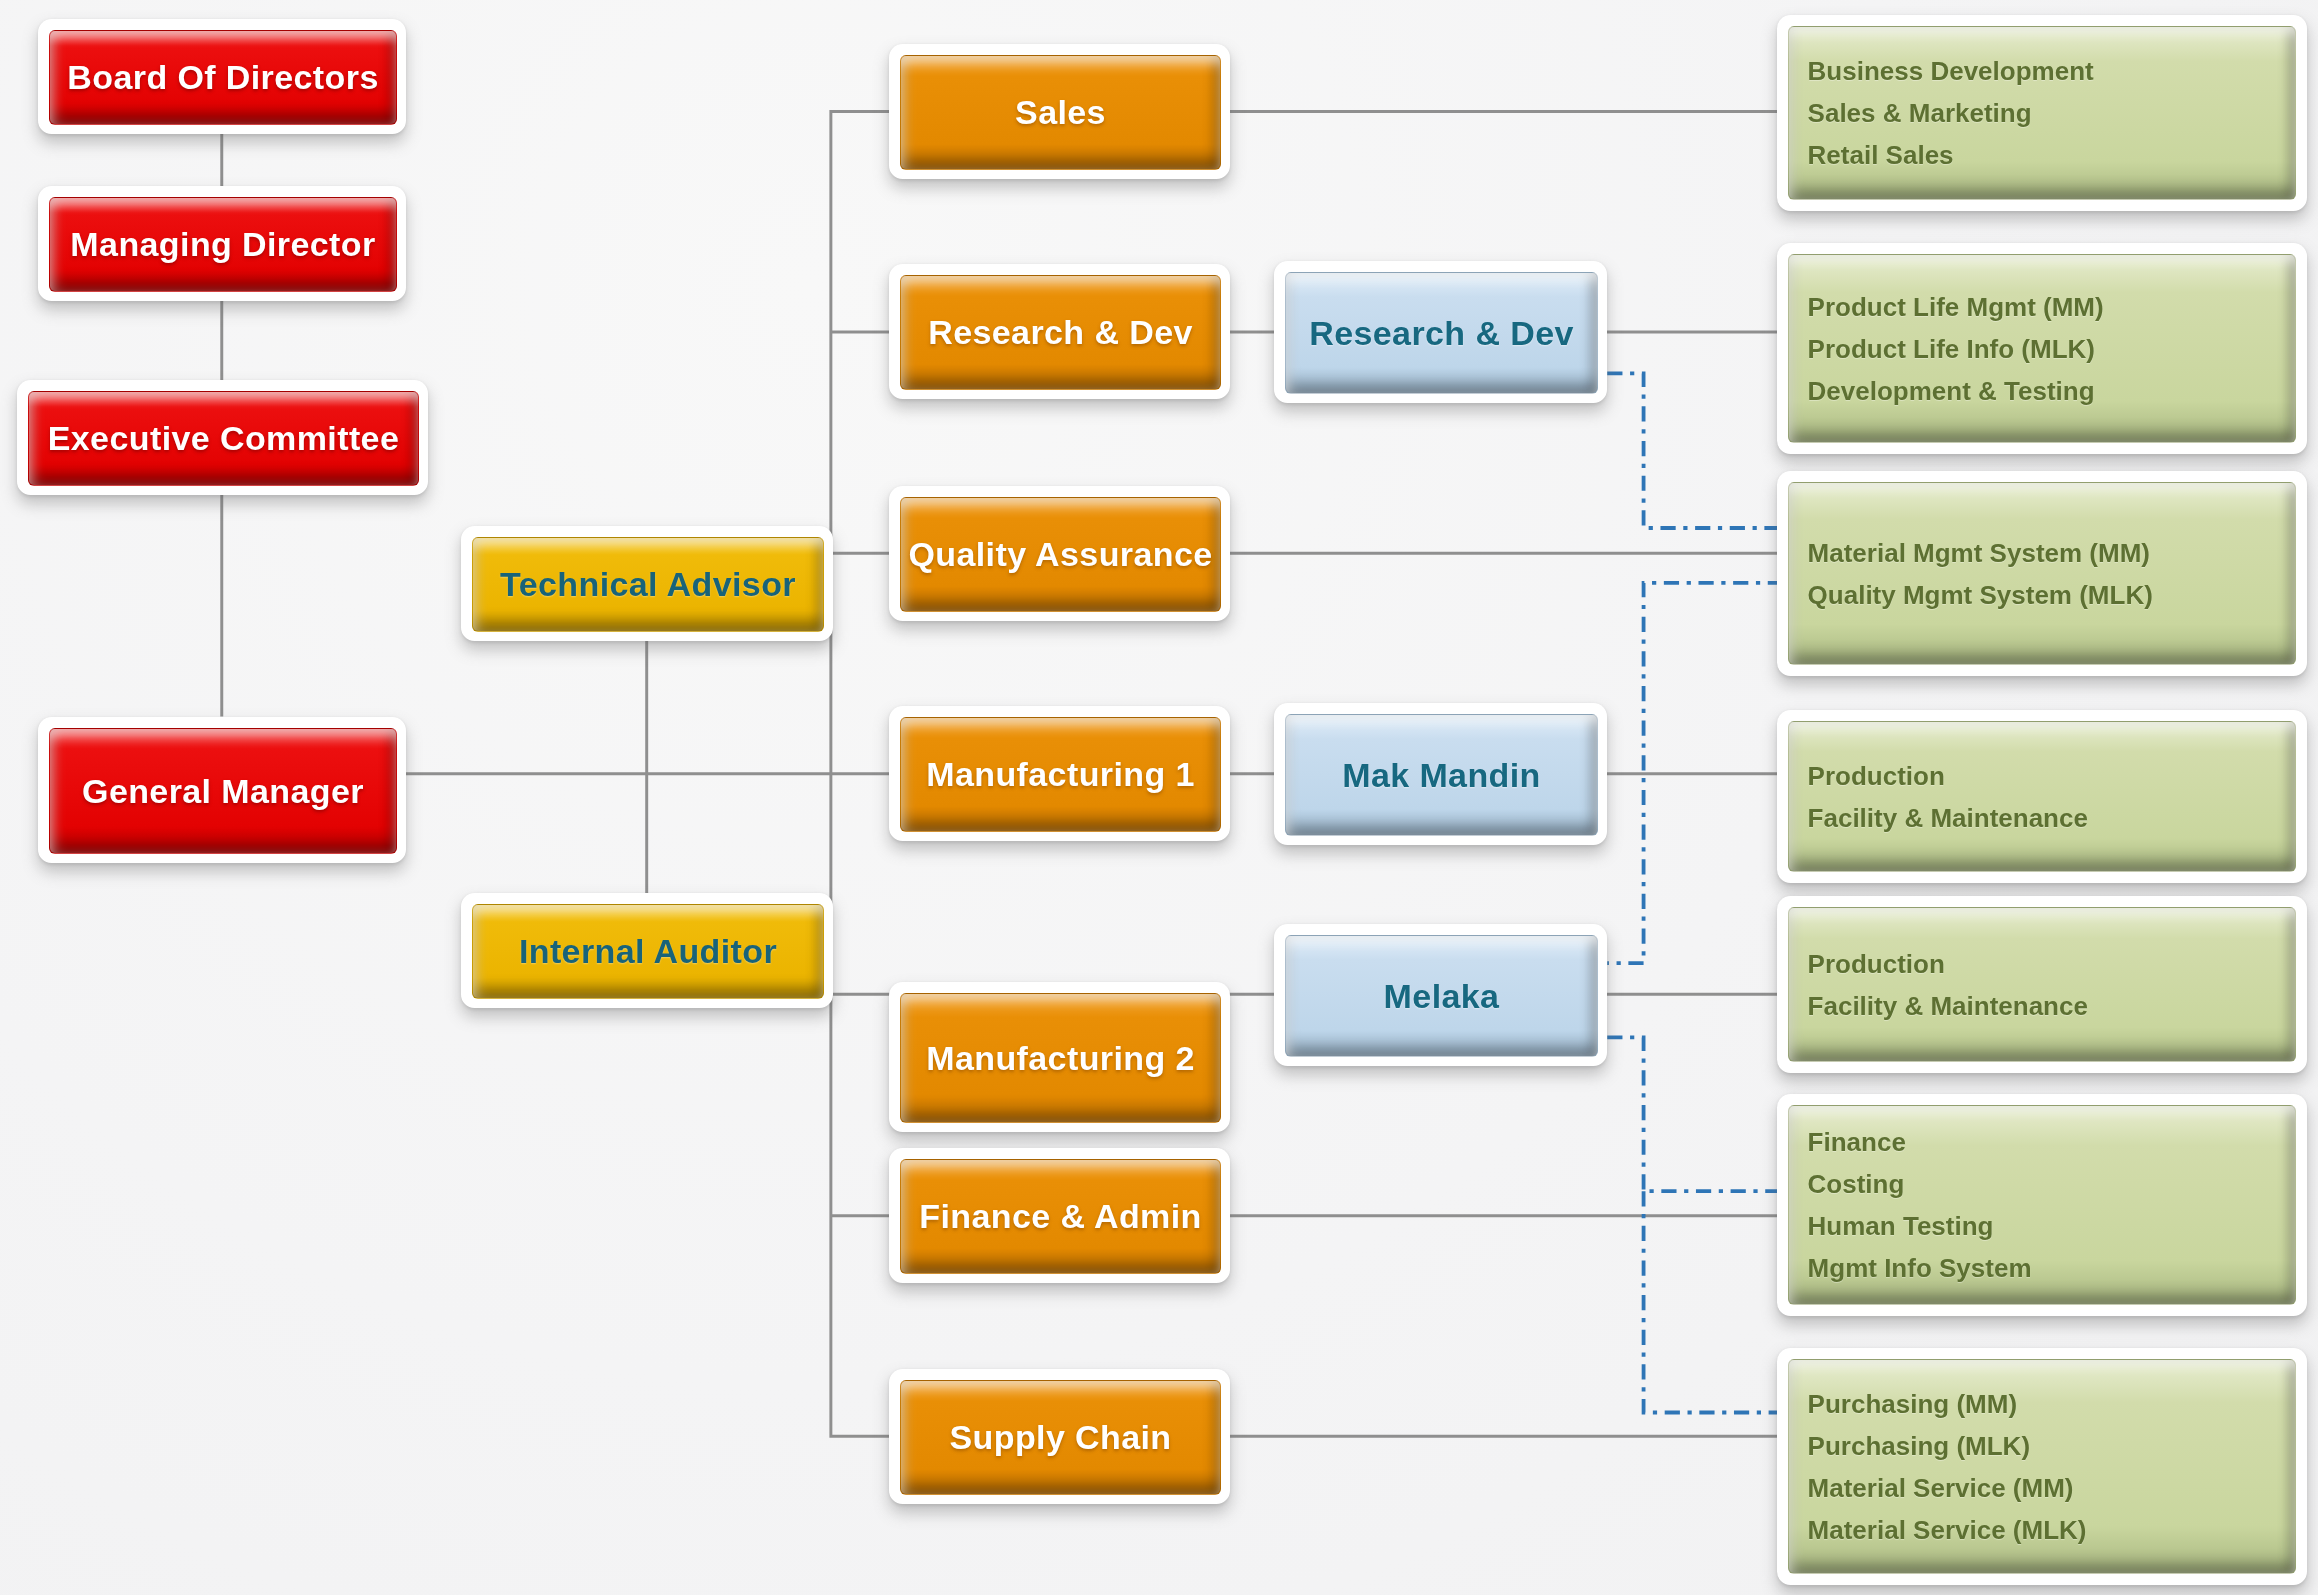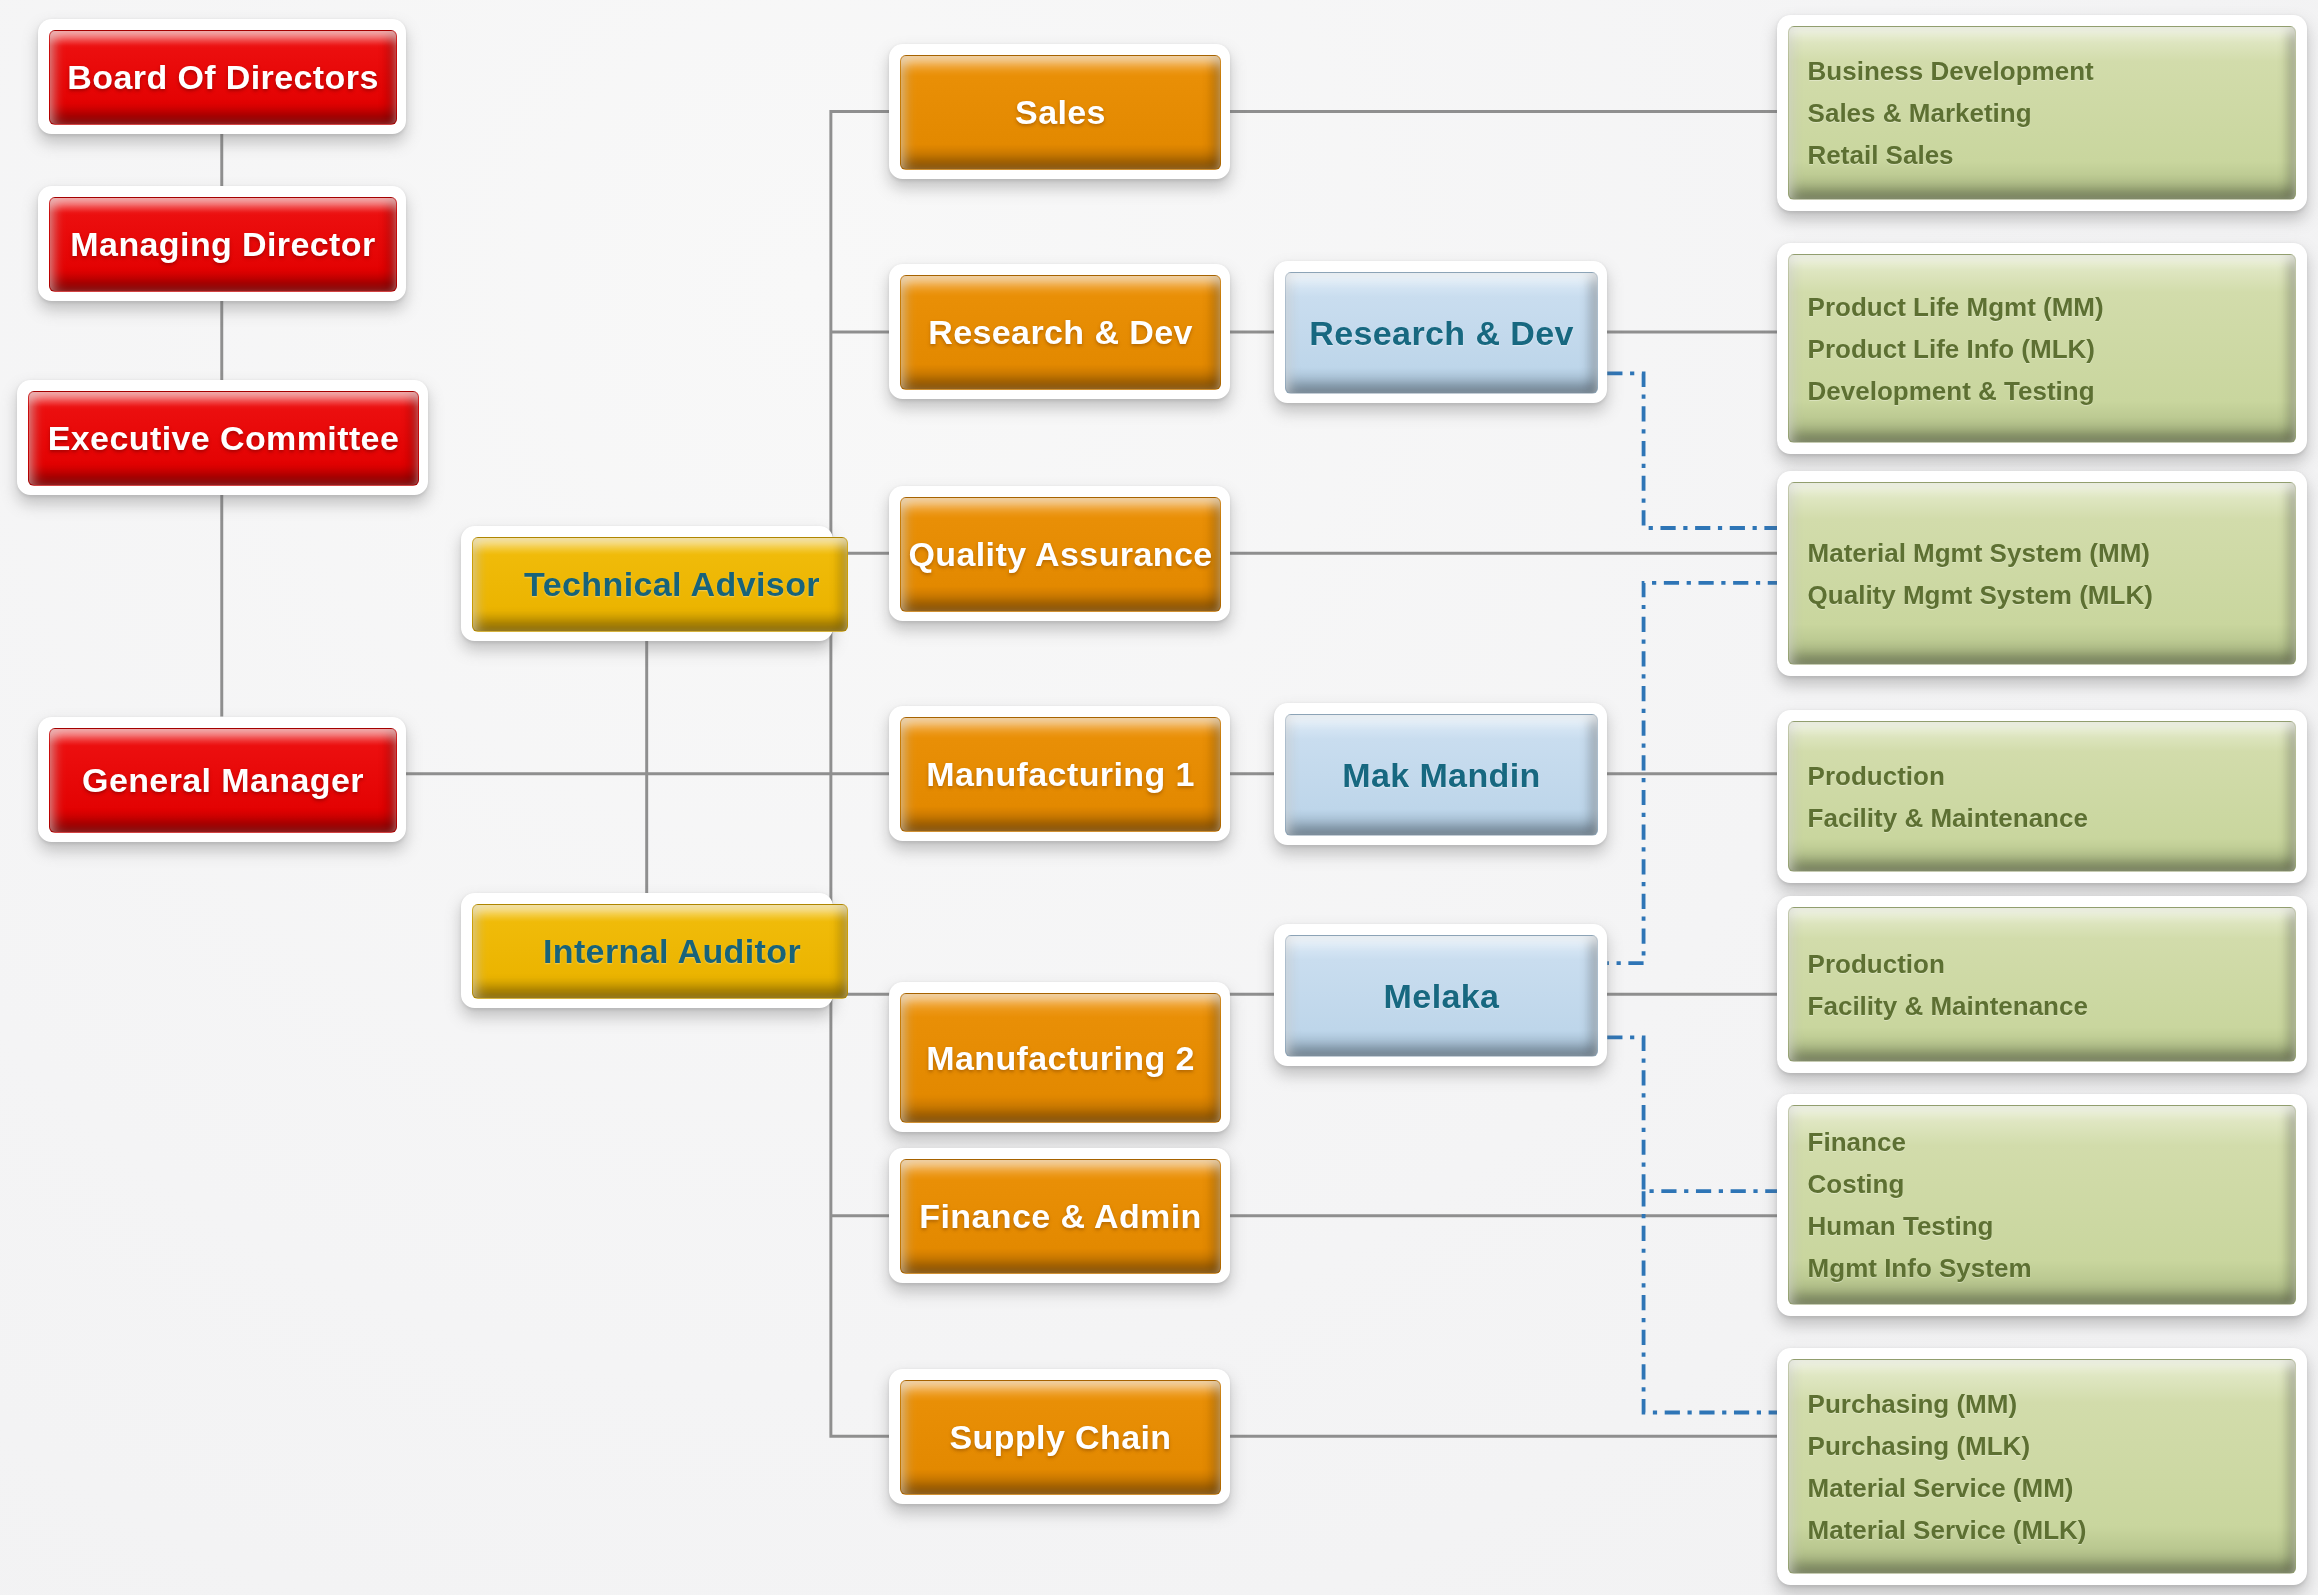--- a/index.html
+++ b/index.html
@@ -14,21 +14,21 @@
   .node{position:absolute;z-index:1;background:#ffffff;border-radius:13.5px;padding:11px;
         box-sizing:border-box;box-shadow:0 8.4px 15px rgba(110,110,110,.38), 0 1.7px 3.4px rgba(0,0,0,.10);}
   .inner{width:100%;height:100%;border-radius:6px;display:flex;align-items:center;justify-content:center;
          box-shadow:inset 0 7.6px 10px rgba(255,255,255,.50), inset 7.6px 0 10px rgba(255,255,255,.22),
                     inset -7.6px 0 11px rgba(0,0,0,.17), inset 0 -10px 13.5px rgba(0,0,0,.30);
          border:0.8px solid rgba(0,0,0,.14);}
   .lbl{font-weight:700;font-size:34px;white-space:nowrap;letter-spacing:0.4px;}
 
   .red-i   {background:linear-gradient(180deg,#f65050 0%,#ec0f0f 16%,#e30202 78%,#bf0000 100%);}
   .red-i   .lbl{color:#ffffff;text-shadow:0 1.7px 3.4px rgba(90,0,0,.45);}
-  .gold-i  {background:linear-gradient(180deg,#f8d14a 0%,#f0bb09 18%,#ebb400 78%,#cb9b00 100%);padding-left:24px;}
+  .gold-i  {background:linear-gradient(180deg,#f8d14a 0%,#f0bb09 18%,#ebb400 78%,#cb9b00 100%);}
   .gold-i  .lbl{color:#186379;text-shadow:0 0.8px 1.7px rgba(255,255,255,.35);}
   .orange-i{background:linear-gradient(180deg,#f4a93e 0%,#e98f06 18%,#e38900 78%,#c27300 100%);align-items:center;}
   .orange-i.inner .lbl, .orange-i .lbl{color:#ffffff;text-shadow:0 1.7px 3.4px rgba(120,60,0,.45);}
   .blue-i  {background:linear-gradient(180deg,#e3eff9 0%,#c9ddef 20%,#bed6ea 78%,#a3bed4 100%);}
   .blue-i  .lbl{color:#176880;text-shadow:0 0.8px 1.7px rgba(255,255,255,.5);}
   .green-i {background:linear-gradient(180deg,#e7edd0 0%,#d2dcab 20%,#c9d69e 78%,#a9b881 100%);
             flex-direction:column;align-items:flex-start;justify-content:center;padding-left:18.6px;box-sizing:border-box;}
   .green-i .gline{font-weight:700;font-size:26px;line-height:42px;color:#5d7032;white-space:nowrap;
                   text-shadow:0 0.8px 0.8px rgba(255,255,255,.35);}
 </style>
@@ -67,21 +67,21 @@
   <div class="node" style="left:38px;top:186px;width:368px;height:115px">
     <div class="inner red-i">
         <span class="lbl">Managing Director</span>
       </div>
   </div>
   <div class="node" style="left:17px;top:380px;width:411px;height:115px">
     <div class="inner red-i">
         <span class="lbl">Executive Committee</span>
       </div>
   </div>
-  <div class="node" style="left:38px;top:717px;width:368px;height:125px">
+  <div class="node" style="left:38px;top:717px;width:368px;height:146px">
     <div class="inner red-i">
         <span class="lbl">General Manager</span>
       </div>
   </div>
 
   <div class="node" style="left:461px;top:526px;width:372px;height:115px">
     <div class="inner gold-i">
         <span class="lbl">Technical Advisor</span>
       </div>
   </div>

